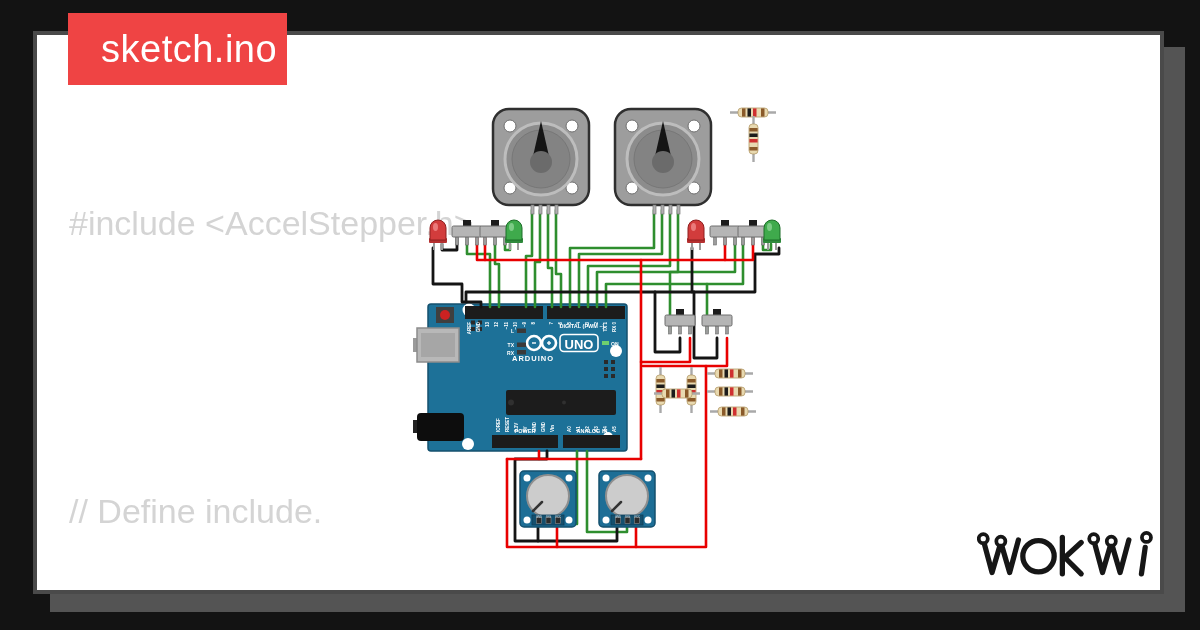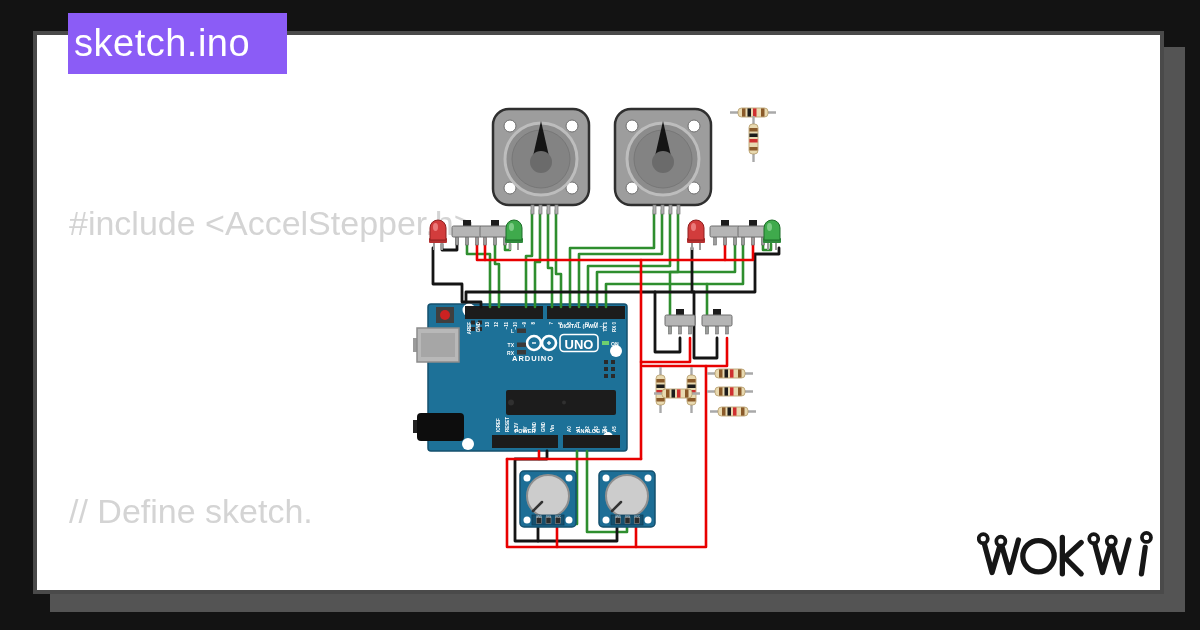--- a/index.html
+++ b/index.html
@@ -1,22 +1,22 @@
 <!DOCTYPE html>
 <html><head>
 <meta charset="utf-8">
 <style>
   html,body{margin:0;padding:0;}
   body{width:1200px;height:630px;background:#131313;position:relative;overflow:hidden;
        font-family:"Liberation Sans",sans-serif;}
   .shadow{position:absolute;left:50px;top:47px;width:1135px;height:565px;background:#545454;}
   .page{position:absolute;left:33px;top:31px;width:1131px;height:563px;background:#ffffff;
         border:4px solid #4a4a4a;box-sizing:border-box;overflow:hidden;}
-  .tab{position:absolute;left:68px;top:13px;width:219px;height:61px;background:#8b5cf6;
-       color:#fff;font-size:38px;display:flex;align-items:center;padding-left:6px;
+  .tab{position:absolute;left:68px;top:13px;width:219px;height:72px;background:#ef4444;
+       color:#fff;font-size:38px;display:flex;align-items:center;padding-left:33px;
        box-sizing:border-box;z-index:3;letter-spacing:.5px;}
   .code{position:absolute;left:32px;top:68px;color:#d4d4d4;font-size:34px;line-height:48px;
         white-space:pre;z-index:0;}
   .code div{height:48px;}
   .circuit{position:absolute;left:367px;top:54px;z-index:1;}
   .wokwi{position:absolute;left:940px;top:492px;z-index:2;}
   .wg{stroke:#2e8e2e;stroke-width:2.6;fill:none;stroke-linecap:round;stroke-linejoin:round;}
   .wr{stroke:#e80000;stroke-width:2.6;fill:none;stroke-linecap:round;stroke-linejoin:round;}
   .wb{stroke:#141414;stroke-width:2.8;fill:none;stroke-linecap:round;stroke-linejoin:round;}
   .pinlab{fill:#ffffff;font-size:4.5px;font-family:"Liberation Sans",sans-serif;font-weight:bold;}
@@ -24,21 +24,21 @@
 </style>
 </head>
 <body>
 
 <div class="shadow"></div>
 
 <div class="page">
   <div class="code">
     <div>#include &lt;AccelStepper.h&gt;</div>
     <div></div>
-    <div>// Define sketch.</div>
+    <div>// Define include.</div>
     
     
     
     
     
     
     
     
   </div>
 

